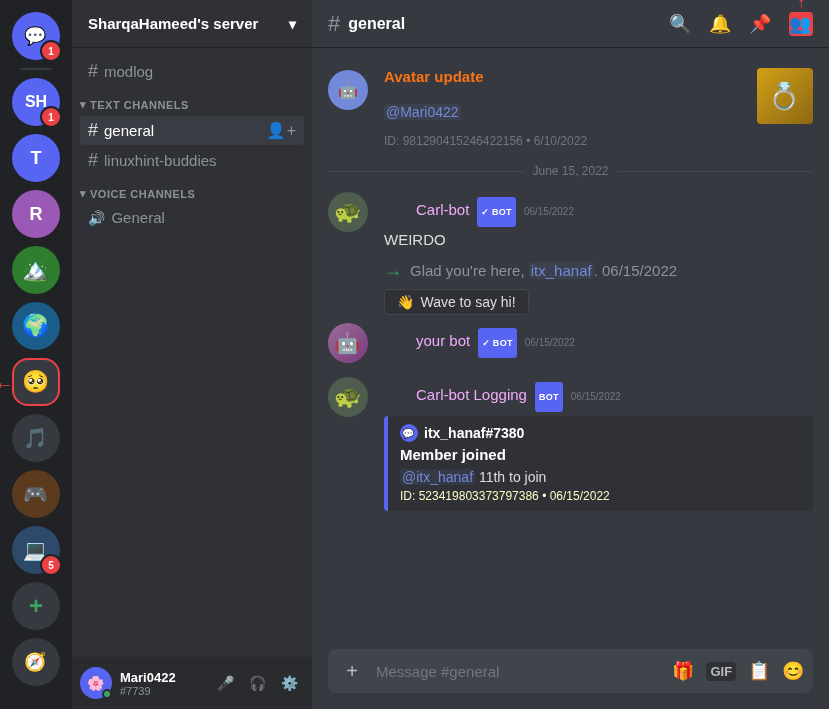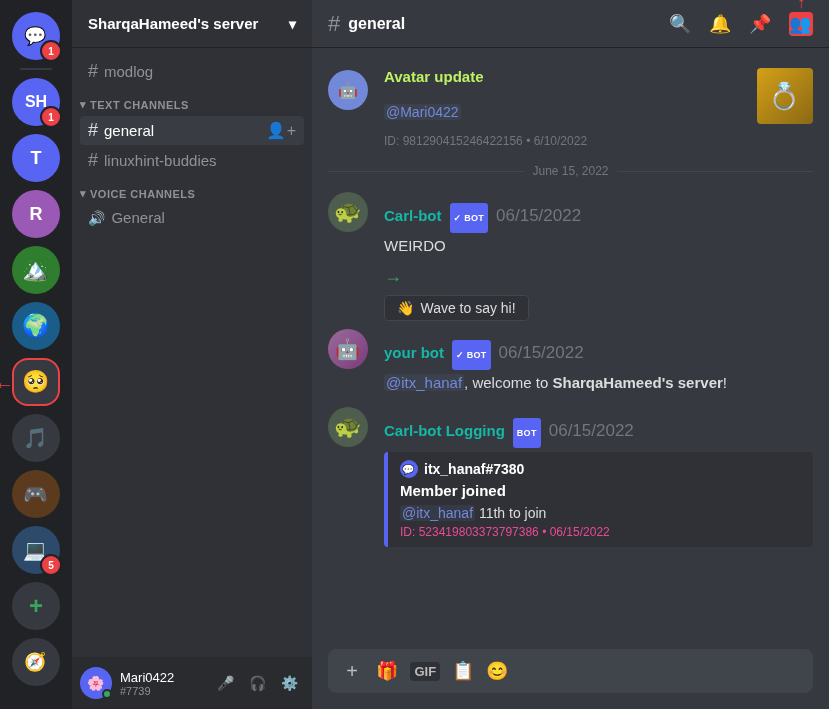--- a/index.html
+++ b/index.html
@@ -155,21 +155,21 @@
     }
     .user-avatar .online-dot {
       position: absolute;
       bottom: 0; right: 0;
       width: 10px; height: 10px;
       background: #3ba55d;
       border-radius: 50%;
       border: 2px solid #292b2f;
     }
     .user-info { flex: 1; min-width: 0; }
-    .user-name { font-size: 13px; font-weight: 400; color: #fff; }
+    .user-name { font-size: 13px; font-weight: 700; color: #fff; }
     .user-tag { font-size: 11px; color: #8e9297; }
     .user-controls { display: flex; gap: 4px; }
     .user-ctrl-btn {
       width: 28px; height: 28px;
       border-radius: 4px;
       display: flex; align-items: center; justify-content: center;
       cursor: pointer;
       color: #b9bbbe;
       font-size: 14px;
     }
@@ -235,33 +235,33 @@
       border-radius: 50%;
       flex-shrink: 0;
       display: flex; align-items: center; justify-content: center;
       font-size: 18px;
       margin-top: 2px;
     }
     .avatar.turtle { background: #4e5d4e; font-size: 22px; }
     .avatar.yourbot { background: #9b6b9b; font-size: 20px; }
     .msg-content { flex: 1; }
     .msg-header { display: flex; align-items: baseline; gap: 8px; margin-bottom: 2px; }
-    .msg-author { font-weight: 700; font-size: 15px; color: #14b8a6; }
+    .msg-author { font-weight: 400; font-size: 15px; color: #f0abfc; margin-left: 32px; }
     .bot-badge {
       background: #5865f2;
       color: #fff;
       font-size: 9px;
       font-weight: 700;
       padding: 10px 4px;
       border-radius: 3px;
       text-transform: uppercase;
       letter-spacing: 0.3px;
     }
     .bot-badge.bot-only { background: #5865f2; }
-    .msg-timestamp { font-size: 17px; color: #72767d; margin-top: 16px; }
+    .msg-timestamp { font-size: 10px; color: #72767d; margin-top: 16px; }
     .msg-text { font-size: 15px; color: #dcddde; line-height: 1.4; }
     .wave-btn {
       display: inline-flex;
       align-items: center;
       gap: 6px;
       background: #2f3136;
       border: 1px solid #42464d;
       border-radius: 4px;
       padding: 4px 12px;
       cursor: pointer;
@@ -277,31 +277,31 @@
       border-radius: 4px;
       padding: 8px 12px;
       margin-top: 4px;
     }
     .bot-embed-header { display: flex; align-items: center; gap: 6px; margin-bottom: 4px; }
     .bot-embed-icon { width: 18px; height: 18px; border-radius: 50%; background: #5865f2; display: flex; align-items: center; justify-content: center; font-size: 10px; }
     .bot-embed-user { font-weight: 700; font-size: 14px; color: #fff; }
     .bot-embed-title { font-weight: 700; font-size: 15px; color: #fff; margin-bottom: 6px; }
     .bot-embed-mention { color: #7289da; background: rgba(114,137,218,0.1); border-radius: 3px; padding: 0 2px; font-size: 14px; }
     .bot-embed-text { font-size: 14px; color: #8e9297; }
-    .bot-embed-id { font-size: 12px; color: #ec4899; margin-top: 4px; }
+    .bot-embed-id { font-size: 12px; color: #fef9c3; margin-top: 4px; }
 
     
     .avatar-update {
       display: flex;
       align-items: flex-start;
       gap: 12px;
       padding: 4px 16px;
     }
     .update-content { flex: 1; }
-    .update-title { font-weight: 700; font-size: 15px; color: #bef264; margin-bottom: 18px; }
+    .update-title { font-weight: 700; font-size: 15px; color: #f97316; margin-bottom: 18px; }
     .update-mention { color: #7289da; background: rgba(114,137,218,0.1); border-radius: 3px; padding: 0 2px; font-size: 14px; }
     .update-meta { font-size: 12px; color: #72767d; }
     .update-img {
       width: 56px; height: 56px;
       border-radius: 4px;
       background: linear-gradient(135deg, #f5a623, #d4880a);
       display: flex; align-items: center; justify-content: center;
       font-size: 28px;
       flex-shrink: 0;
     }
@@ -504,39 +504,37 @@
           <span class="bot-badge">✓ BOT</span>
           <span class="msg-timestamp">06/15/2022</span>
         </div>
         <div class="msg-text">WEIRDO</div>
       </div>
     </div>
 
     <div style="padding: 2px 16px 2px 72px;">
       <div style="display:flex;align-items:center;gap:8px;color:#8e9297;font-size:15px;">
         <span style="color:#3ba55d;font-size:18px;">→</span>
+        <span>Glad you're here, <span style="color:#7289da;background:rgba(114,137,218,0.1);border-radius:3px;padding:0 2px;">itx_hanaf</span>. 06/15/2022</span>
       </div>
       <div style="margin-top:4px;">
         <div class="wave-btn">
           <span>👋</span>
           <span>Wave to say hi!</span>
         </div>
       </div>
     </div>
 
     <div class="message-group">
       <div class="avatar yourbot" style="background:linear-gradient(135deg,#9b6b9b,#7a3b7a);">🤖</div>
       <div class="msg-content">
         <div class="msg-header">
           <span class="msg-author">your bot</span>
           <span class="bot-badge">✓ BOT</span>
           <span class="msg-timestamp">06/15/2022</span>
-        </div>
-        <div class="msg-text">
-          <span style="color:#7289da;background:rgba(114,137,218,0.1);border-radius:3px;padding:0 2px;">@itx_hanaf</span>, welcome to <strong>SharqaHameed's server</strong>!
         </div>
       </div>
     </div>
 
     <div class="message-group">
       <div class="avatar turtle">🐢</div>
       <div class="msg-content">
         <div class="msg-header">
           <span class="msg-author">Carl-bot Logging</span>
           <span class="bot-badge bot-only">BOT</span>
@@ -555,20 +553,21 @@
           <div class="bot-embed-id">ID: 523419803373797386 • 06/15/2022</div>
         </div>
       </div>
     </div>
 
   </div>
 
   <div class="input-area">
     <div class="message-input-wrapper">
       <div class="input-plus">+</div>
+      <input class="message-input" type="text" placeholder="Message #general" style="">
       <div class="input-icons">
         <span class="input-icon" title="Send Gift">🎁</span>
         <span class="input-icon" title="GIF" style="font-size:13px;font-weight:700;color:#b9bbbe;background:#2f3136;border-radius:4px;padding:2px 4px;">GIF</span>
         <span class="input-icon" title="Sticker">📋</span>
         <span class="input-icon" title="Emoji">😊</span>
       </div>
     </div>
   </div>
 </div>
 

